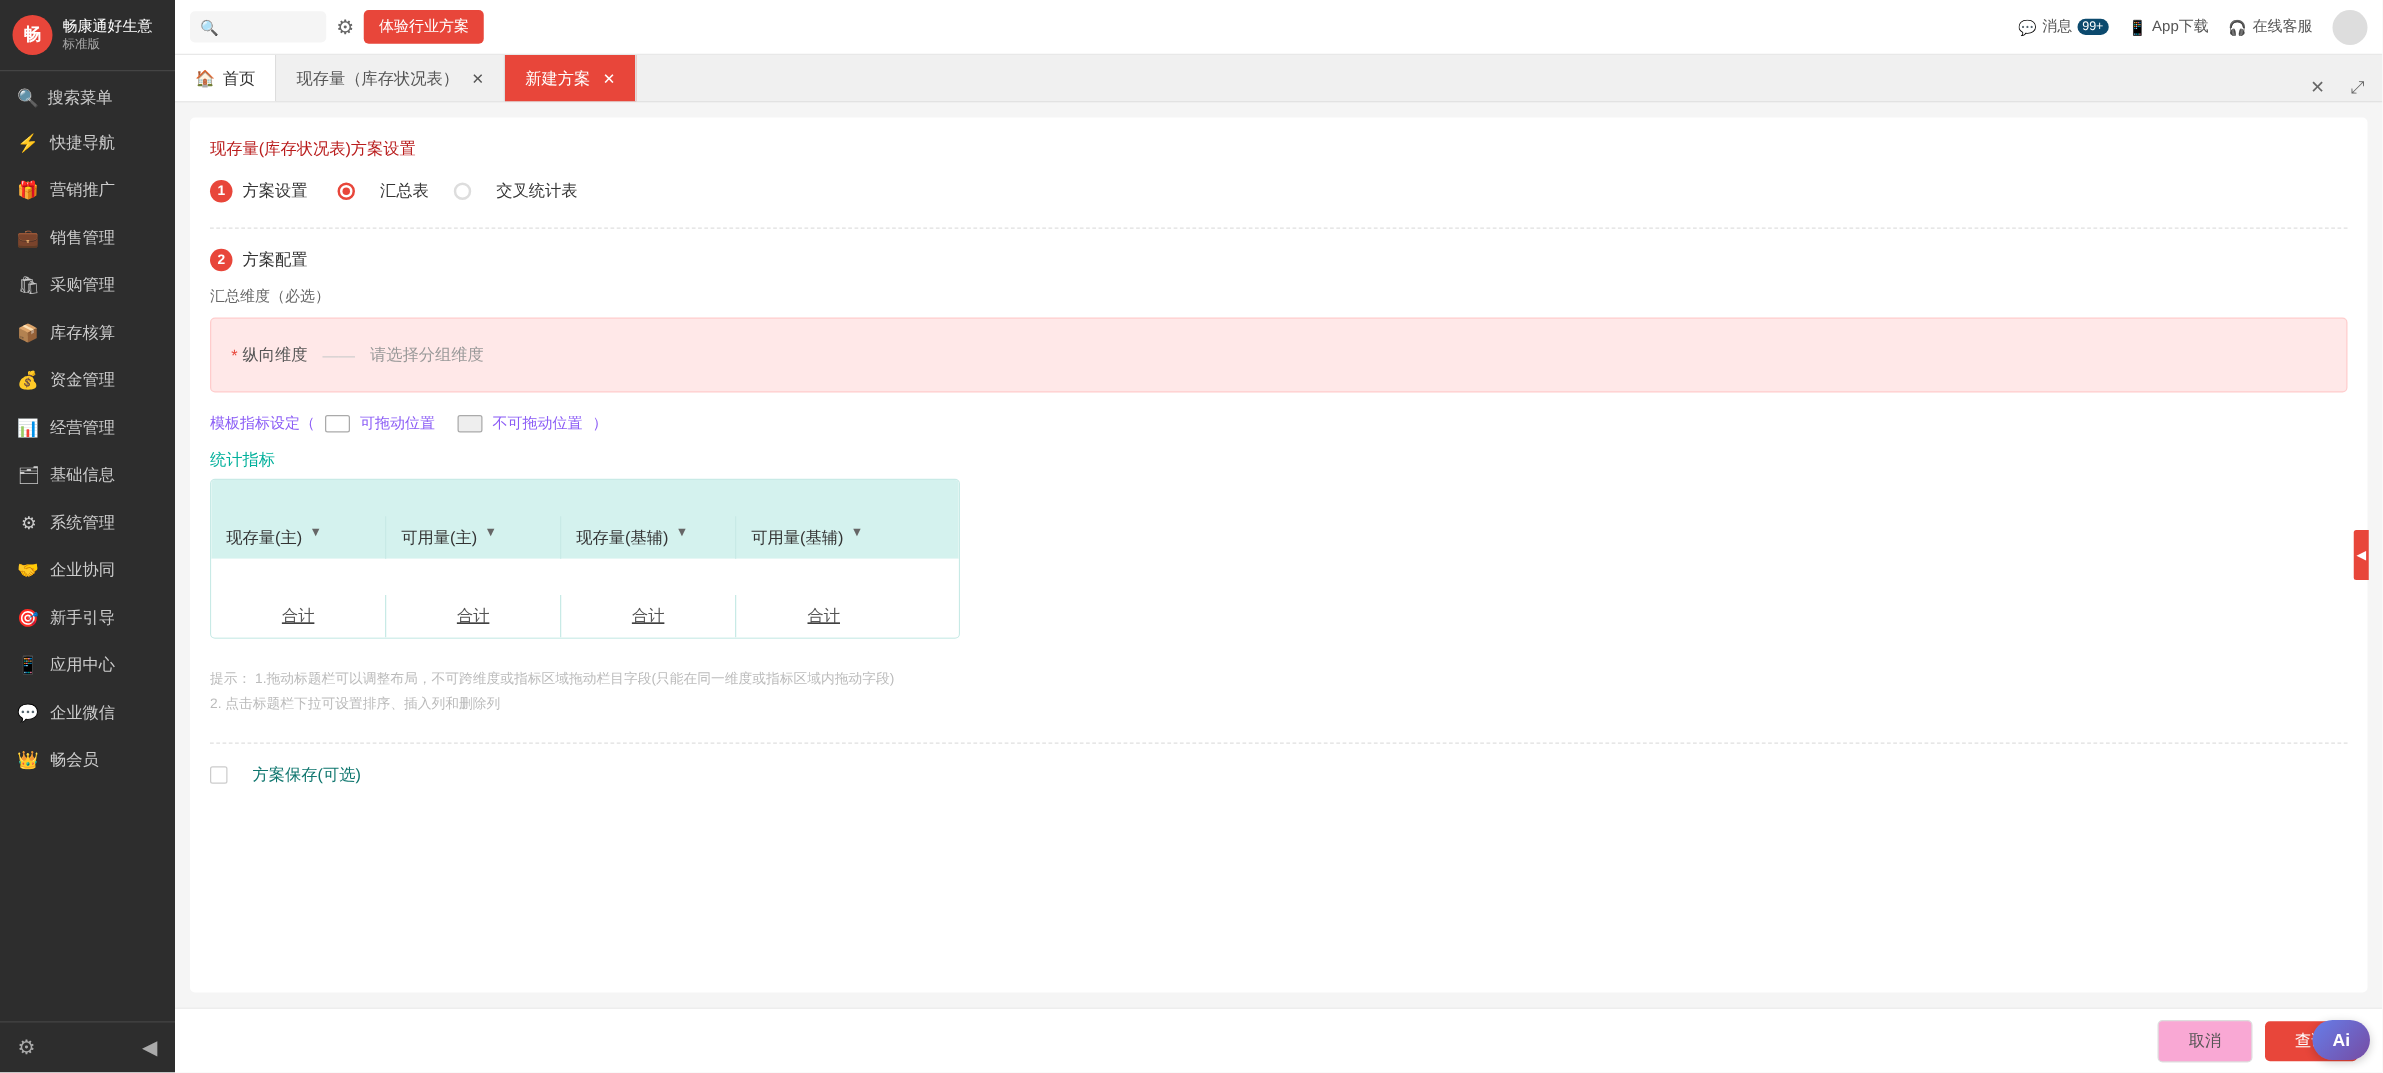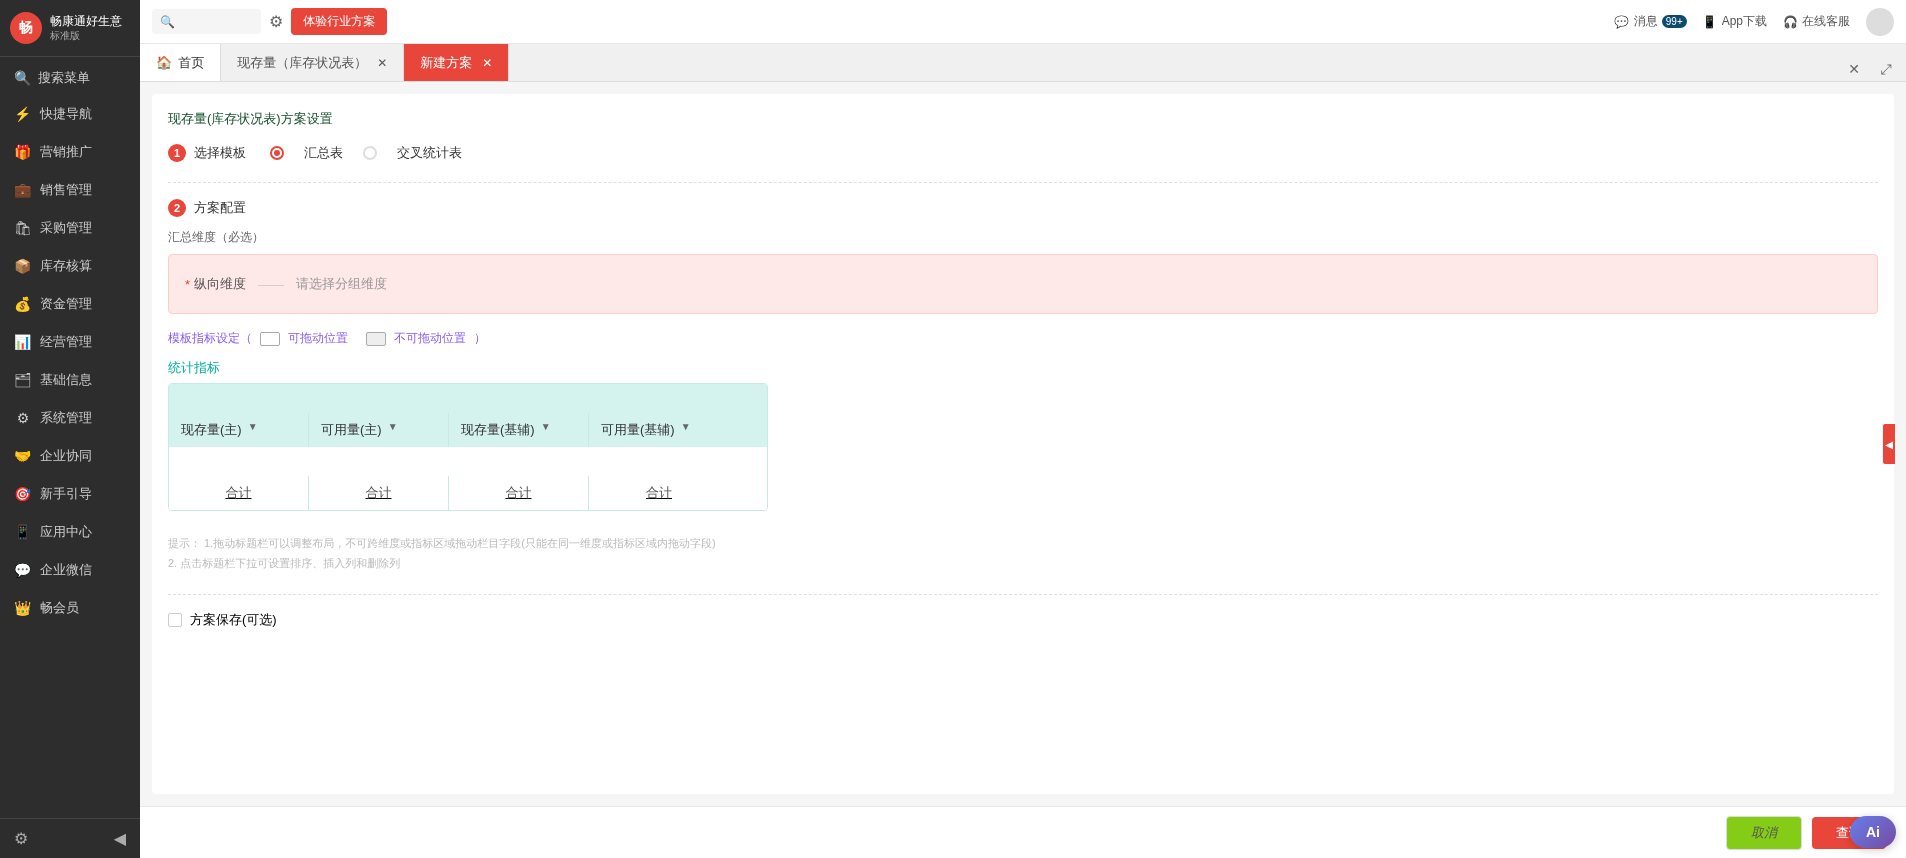--- a/index.html
+++ b/index.html
@@ -156,21 +156,21 @@
     .content-panel {
       background: #fff;
       margin: 12px;
       border-radius: 4px;
       padding: 16px;
       flex: 1;
       position: relative;
     }
     .panel-title {
       font-size: 13px;
-      color: #14532d;
+      color: #b91c1c;
       margin-bottom: 16px;
     }
 
     
     .step-section { margin-bottom: 20px; }
     .step-header {
       display: flex;
       align-items: center;
       gap: 8px;
       margin-bottom: 12px;
@@ -284,24 +284,24 @@
       margin-top: 20px;
       font-size: 11px;
       color: #bbb;
       line-height: 1.8;
     }
 
     
     .save-row {
       display: flex;
       align-items: center;
-      gap: 8px;
+      gap: 20px;
       margin-top: 16px;
       font-size: 13px;
-      color: #000000;
+      color: #0f766e;
     }
     .save-checkbox {
       width: 14px; height: 14px;
       border: 1px solid #ccc;
       border-radius: 2px;
       cursor: pointer;
     }
 
     
     .footer-bar {
@@ -311,26 +311,25 @@
       align-items: center;
       justify-content: flex-end;
       padding: 0 20px;
       gap: 10px;
       border-top: 1px solid #e8e8e8;
       flex-shrink: 0;
     }
     .btn-cancel {
       padding: 7px 24px;
       border: 1px solid #ddd;
-      background: #84cc16;
+      background: #f9a8d4;
       border-radius: 4px;
       font-size: 13px;
       color: #555;
       cursor: pointer;
-      font-style: italic;
     }
     .btn-query {
       padding: 7px 24px;
       border: none;
       background: #e8463a;
       border-radius: 4px;
       font-size: 13px;
       color: #fff;
       cursor: pointer;
     }
@@ -522,21 +521,21 @@
   </div>
 
   <div class="content">
     <div class="content-panel">
 
       <div class="panel-title">现存量(库存状况表)方案设置</div>
 
       <div class="step-section">
         <div class="step-header">
           <div class="step-num">1</div>
-          <span class="step-title">选择模板</span>
+          <span class="step-title">方案设置</span>
           <div class="radio-group" style="margin-left:16px;">
             <label class="radio-item">
               <div class="radio-circle checked"></div>
               <span>汇总表</span>
             </label>
             <label class="radio-item">
               <div class="radio-circle"></div>
               <span>交叉统计表</span>
             </label>
           </div>

